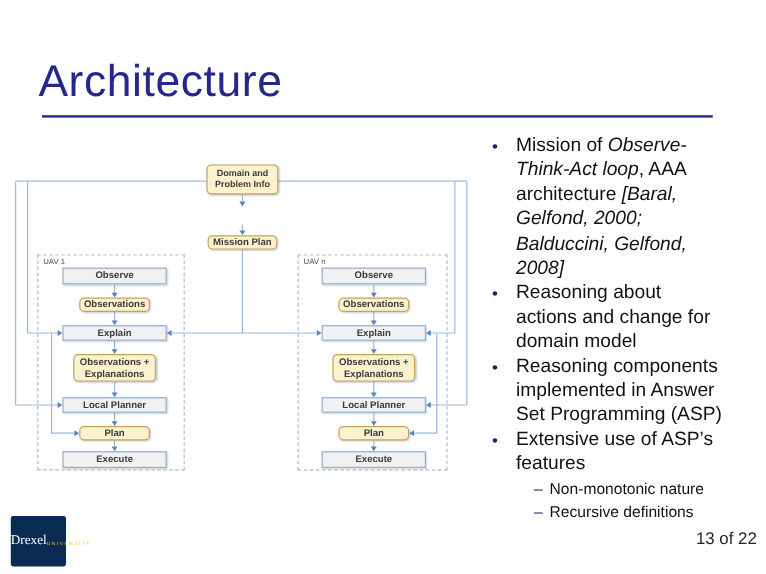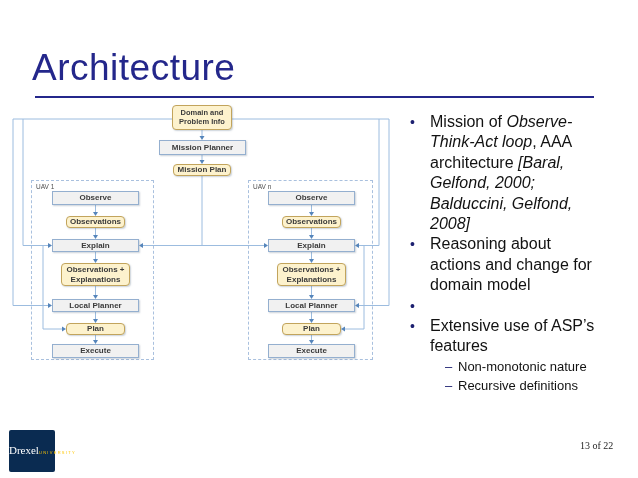--- a/index.html
+++ b/index.html
@@ -4,21 +4,21 @@
 <style>
   html,body{margin:0;padding:0;background:#fff;}
   .slide{position:relative;width:638px;height:478px;background:#ffffff;overflow:hidden;
          font-family:"Liberation Sans",sans-serif;}
 
   
   #title{position:absolute;left:32px;top:47px;font-size:37px;letter-spacing:.5px;color:#24278b;}
   #title-rule{position:absolute;left:35px;top:96px;width:559px;height:2px;background:#24278b;}
 
   
-  .diagram{position:absolute;left:0;top:94px;width:400px;height:290px;}
+  .diagram{position:absolute;left:0;top:126px;width:400px;height:290px;}
   .diagram svg{position:absolute;left:0;top:0;}
   .uav-container{position:absolute;border:1px dashed #a9c0de;box-sizing:border-box;}
   #uav1{left:31px;top:86px;width:123px;height:180px;}
   #uav2{left:248px;top:86px;width:125px;height:180px;}
   .uav-label{position:absolute;top:2px;left:4px;font-size:6.5px;color:#4d4d4d;}
 
   .box{position:absolute;display:flex;align-items:center;justify-content:center;text-align:center;
        font-weight:bold;font-size:8px;line-height:1.15;color:#3b3b3b;box-sizing:border-box;
        box-shadow:1px 1px 1.5px rgba(110,130,150,.35);}
   .box.process{background:#f1f1f1;border:1px solid #94afcf;}
@@ -48,21 +48,21 @@
   .bullets{position:absolute;left:399px;top:112px;width:206px;margin:0;padding:0;list-style:none;color:#121212;}
   .bullets li{display:grid;}
   .bullets li.main{grid-template-columns:31px 1fr;font-size:16px;line-height:20.4px;}
   .bullets li.sub{grid-template-columns:13px 1fr;margin-left:46px;font-size:13px;line-height:19px;}
   .bullets .marker{color:#1c2070;}
   .bullets li.main .marker{padding-left:11px;font-size:14px;}
   .bullets em{font-style:italic;}
 
   
   #footer-credit{position:absolute;left:204px;top:440px;font-size:10px;font-weight:bold;color:#1f1f1f;}
-  #page-num{position:absolute;left:580px;top:440px;font-size:10px;color:#1f1f1f;font-family:Liberation Serif, serif;}
+  #page-num{position:absolute;left:580px;top:440px;font-size:14px;color:#1f1f1f;}
 
   
   #logo{position:absolute;left:9px;top:430px;width:46px;height:42px;background:#0a2b51;border-radius:2px;
         display:flex;flex-direction:row;align-items:center;justify-content:flex-start;}
   #logo-name{font-family:"Liberation Serif",serif;font-size:11px;color:#ffffff;line-height:1;margin-top:-1px;}
   #logo-sub{font-size:4px;color:#ffc600;letter-spacing:1.3px;margin-top:2.5px;}
 </style>
 </head>
 <body>
 
@@ -140,21 +140,20 @@
     </svg>
 
     <div class="uav-container" id="uav1">
       <span class="uav-label">UAV 1</span>
     </div>
     <div class="uav-container" id="uav2">
       <span class="uav-label">UAV n</span>
     </div>
 
     <div class="box data" id="box-domain">Domain and Problem Info</div>
-    <div class="box process" id="box-mplanner">Mission Planner</div>
     <div class="box data" id="box-mplan">Mission Plan</div>
 
     <div class="box process" id="g1-observe">Observe</div>
     <div class="box data" id="g1-observations">Observations</div>
     <div class="box process" id="g1-explain">Explain</div>
     <div class="box data" id="g1-obsexp">Observations + Explanations</div>
     <div class="box process" id="g1-lplanner">Local Planner</div>
     <div class="box data" id="g1-plan">Plan</div>
     <div class="box process" id="g1-execute">Execute</div>
 
@@ -171,20 +170,21 @@
       <li class="main">
         <span class="marker">•</span>
         <span class="txt"><span>Mission of </span><em>Observe-Think-Act loop</em><span>, AAA architecture </span><em>[Baral, Gelfond, 2000; Balduccini, Gelfond, 2008]</em></span>
       </li>
       <li class="main">
         <span class="marker">•</span>
         <span class="txt"><span>Reasoning about actions and change for domain model</span></span>
       </li>
       <li class="main">
         <span class="marker">•</span>
+        <span class="txt"><span>Reasoning components implemented in Answer Set Programming (ASP)</span></span>
       </li>
       <li class="main">
         <span class="marker">•</span>
         <span class="txt"><span>Extensive use of ASP’s features</span></span>
       </li>
       <li class="sub">
         <span class="marker">–</span>
         <span class="txt"><span>Non-monotonic nature</span></span>
       </li>
       <li class="sub">

